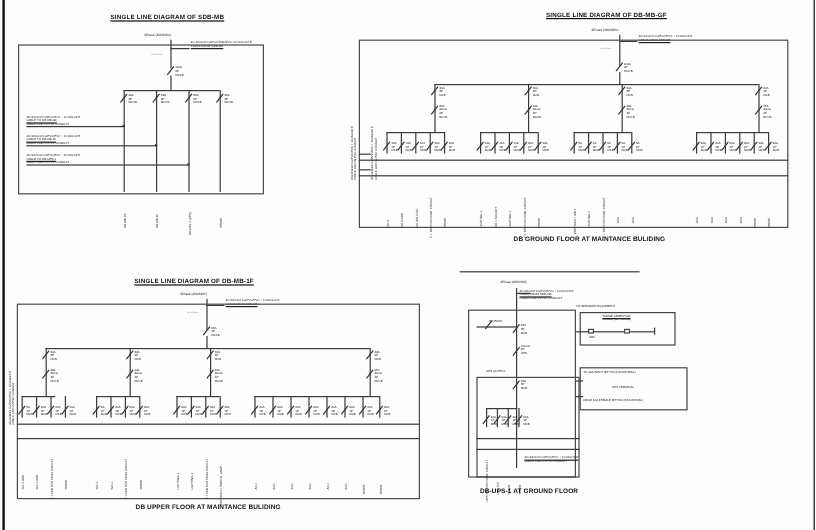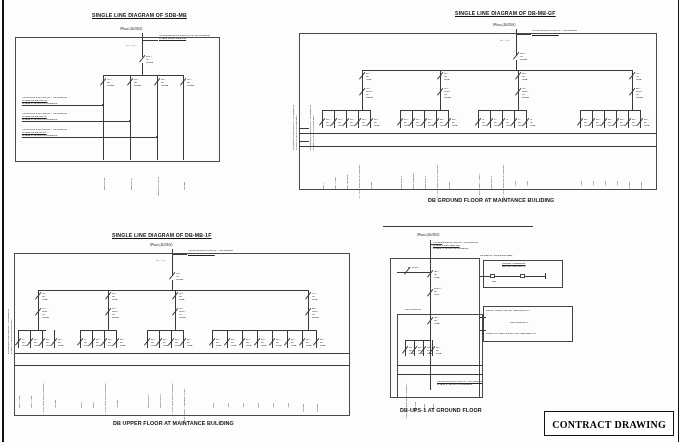--- a/index.html
+++ b/index.html
@@ -783,17 +783,14 @@
     <div class="hline" style="left:105px;top:108px;width:6px;"></div>
 
     <div class="note" style="left:62px;top:158px;">
       <u><span>4Cx16mm2 Cu/PVC/PVC + 1Cx6mm2 E</span></u><br>
       <span>CABLE LAID IN PVC CONDUIT</span>
     </div>
 
     <div class="caption" style="left:25px;top:185px;">DB-UPS-1 AT GROUND FLOOR</div>
   </div>
 
-  <div class="titleblock">
-    <span>CONTRACT DRAWING</span>
-  </div>
 
 </div>
 
 </body></html>

